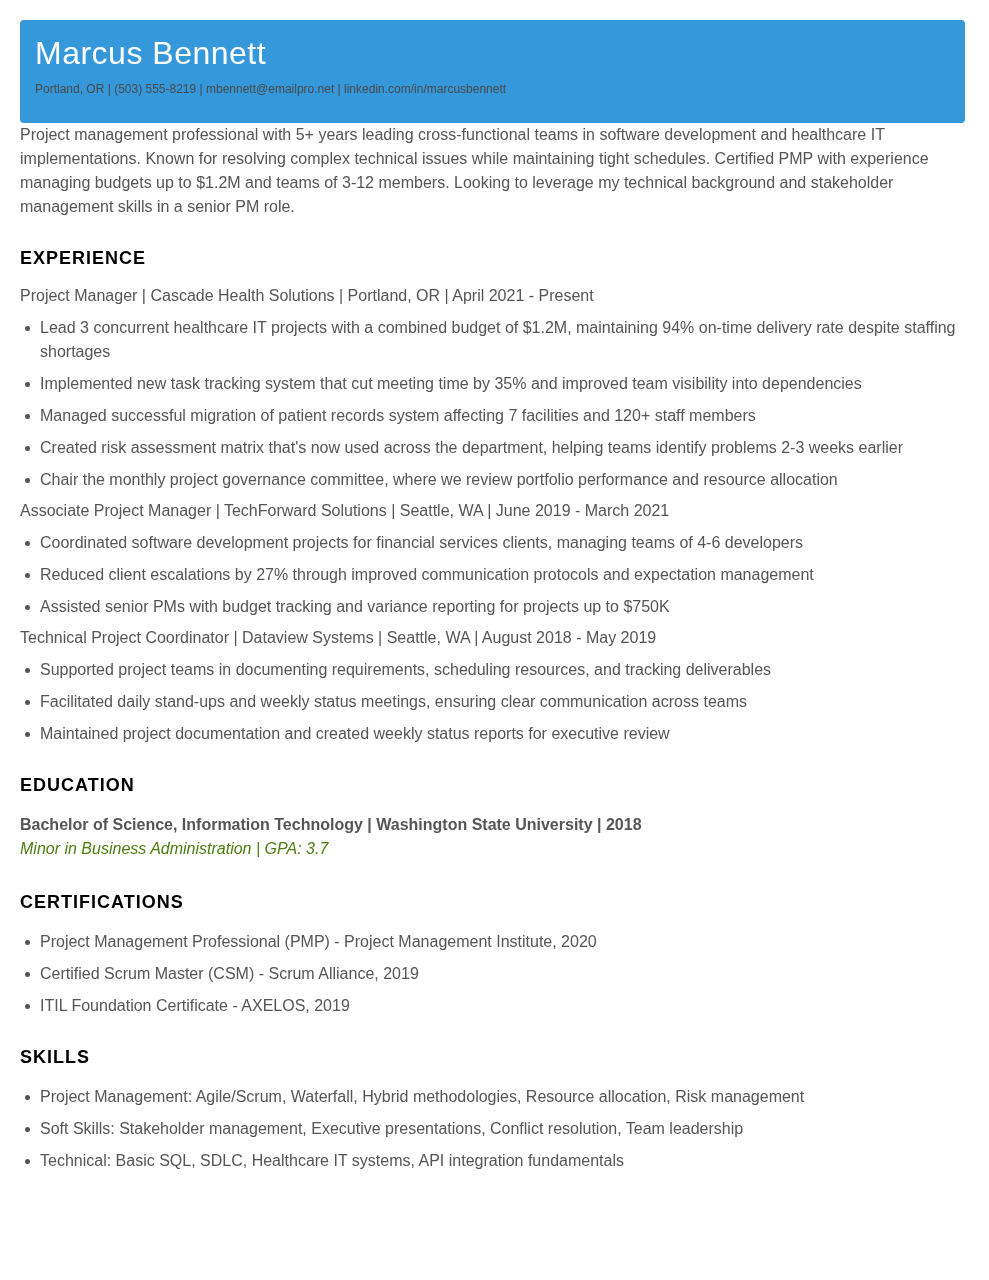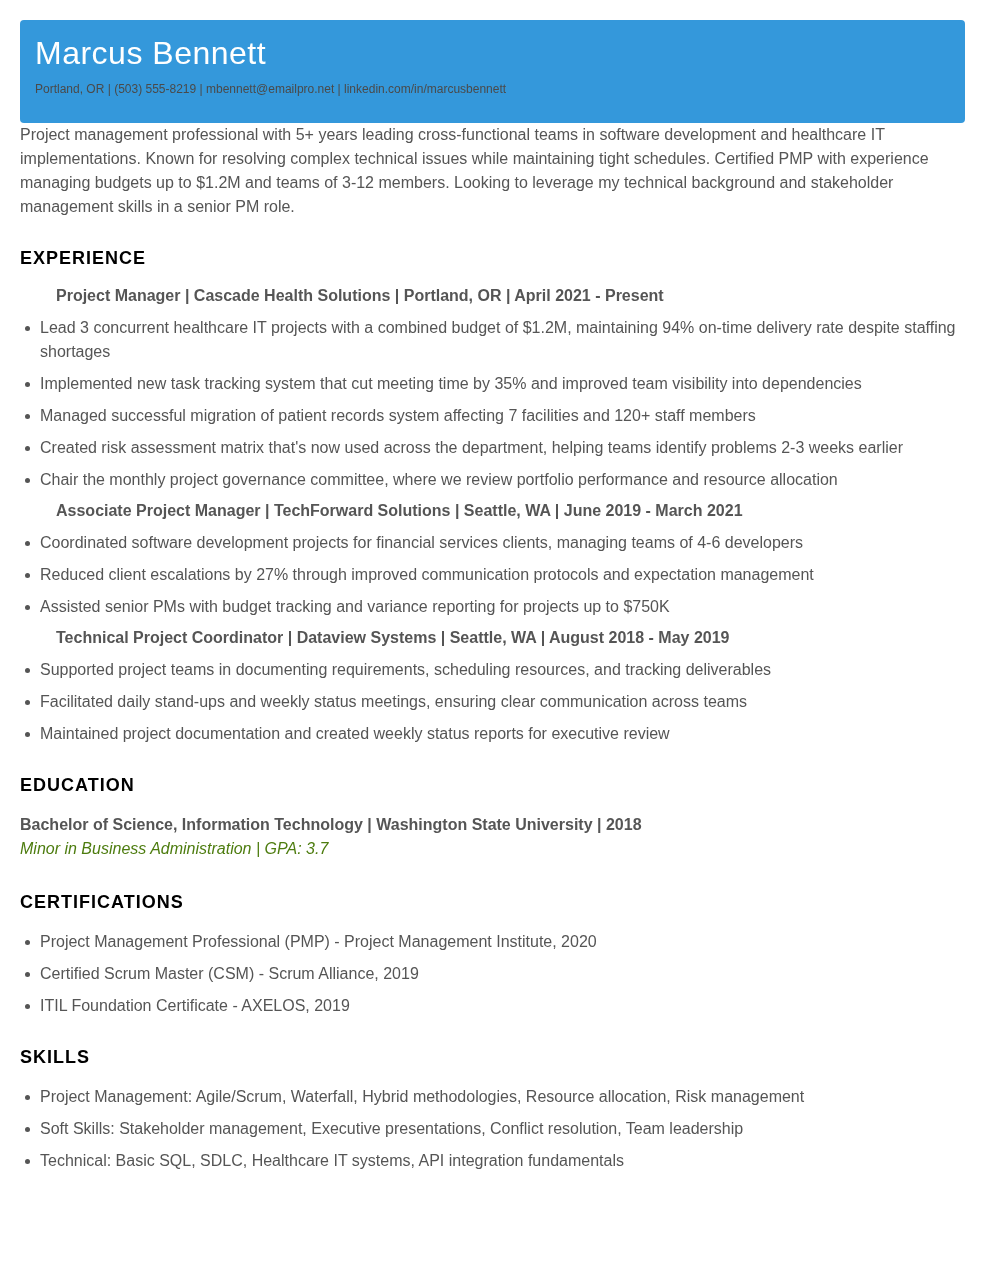--- a/index.html
+++ b/index.html
@@ -38,24 +38,23 @@
     .section-title {
       color: #000000;
       font-size: 18px;
       font-weight: bold;
       letter-spacing: 1px;
       line-height: 22px;
       text-transform: uppercase;
       margin-top: 28px;
     }
     .job-title {
-      font-weight: bold;
+      font-weight: normal;
       margin-top: 16px;
       line-height: 22px;
-      margin-left: 36px;
     }
     .job-title.follow { margin-top: 8px; }
     ul.bullets {
       list-style: none;
       margin-top: 9px;
     }
     ul.bullets li {
       position: relative;
       padding-left: 20px;
       line-height: 24px;

